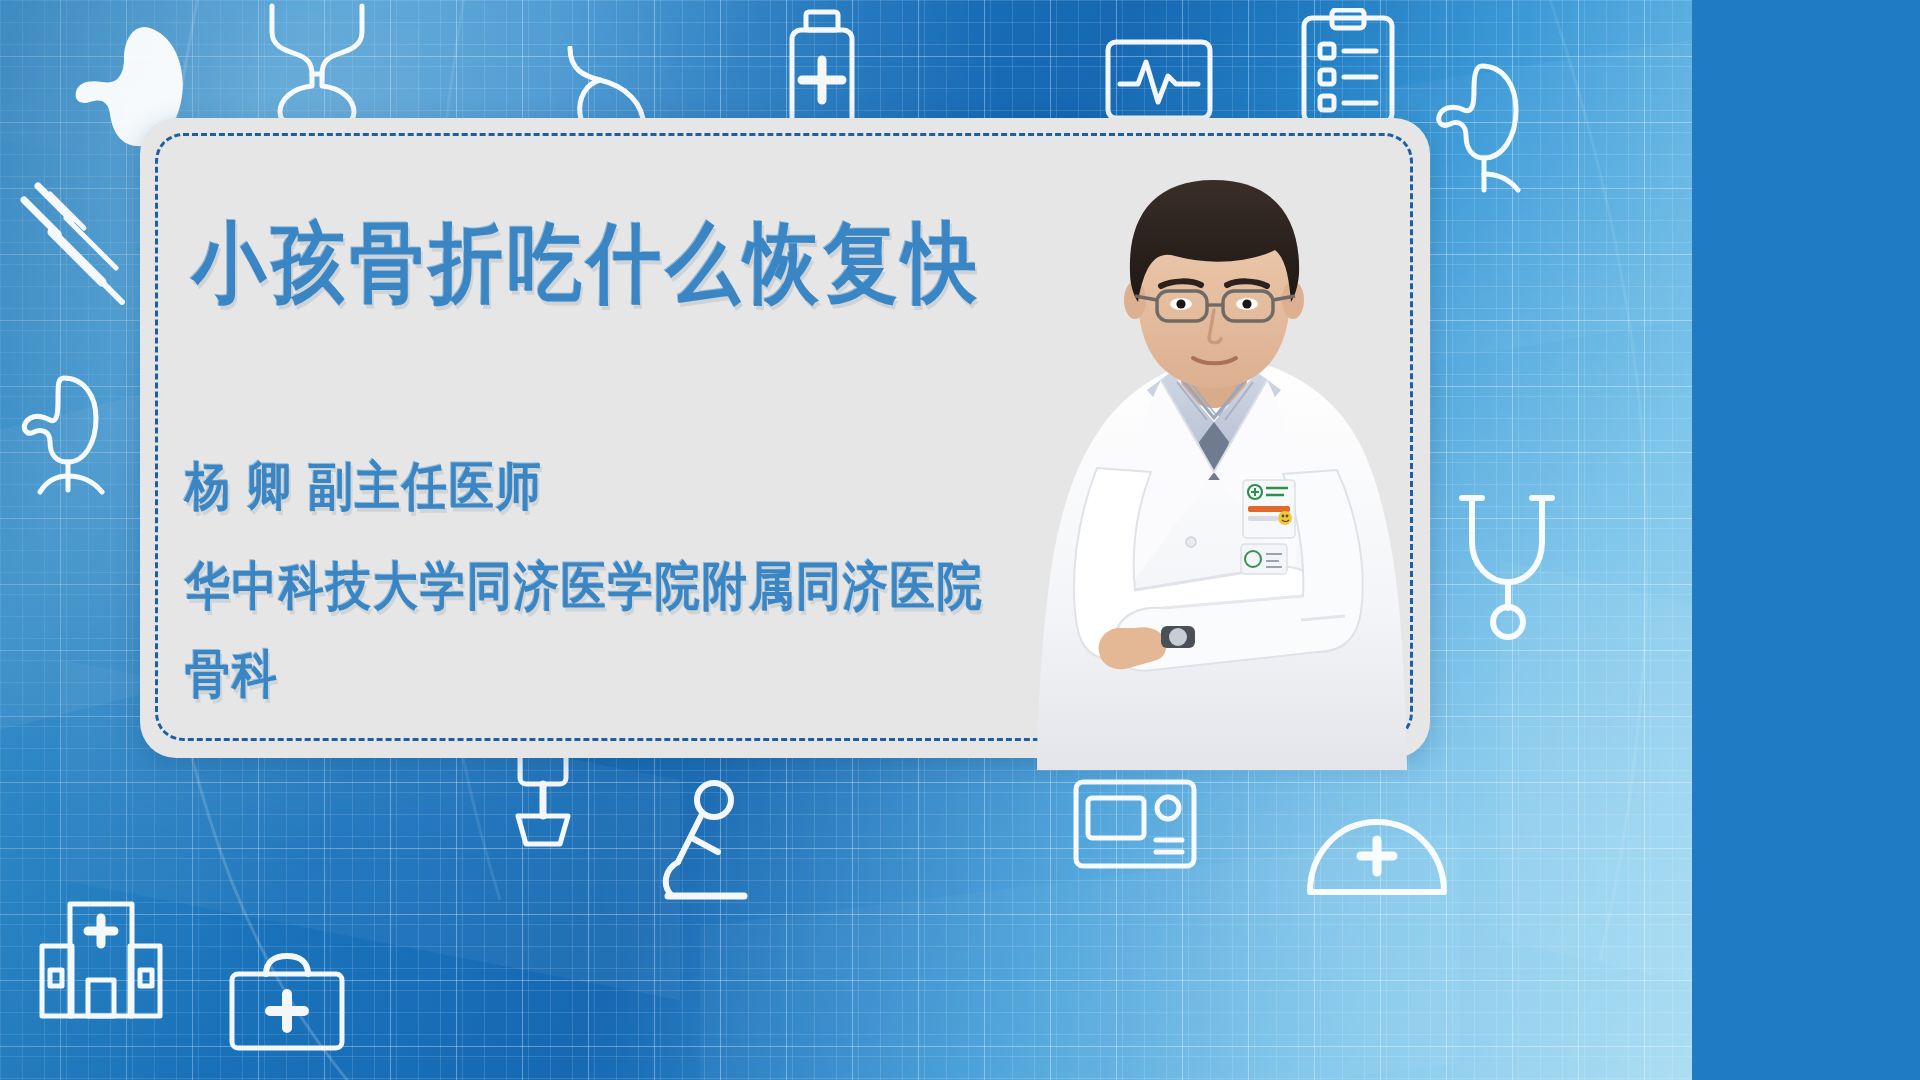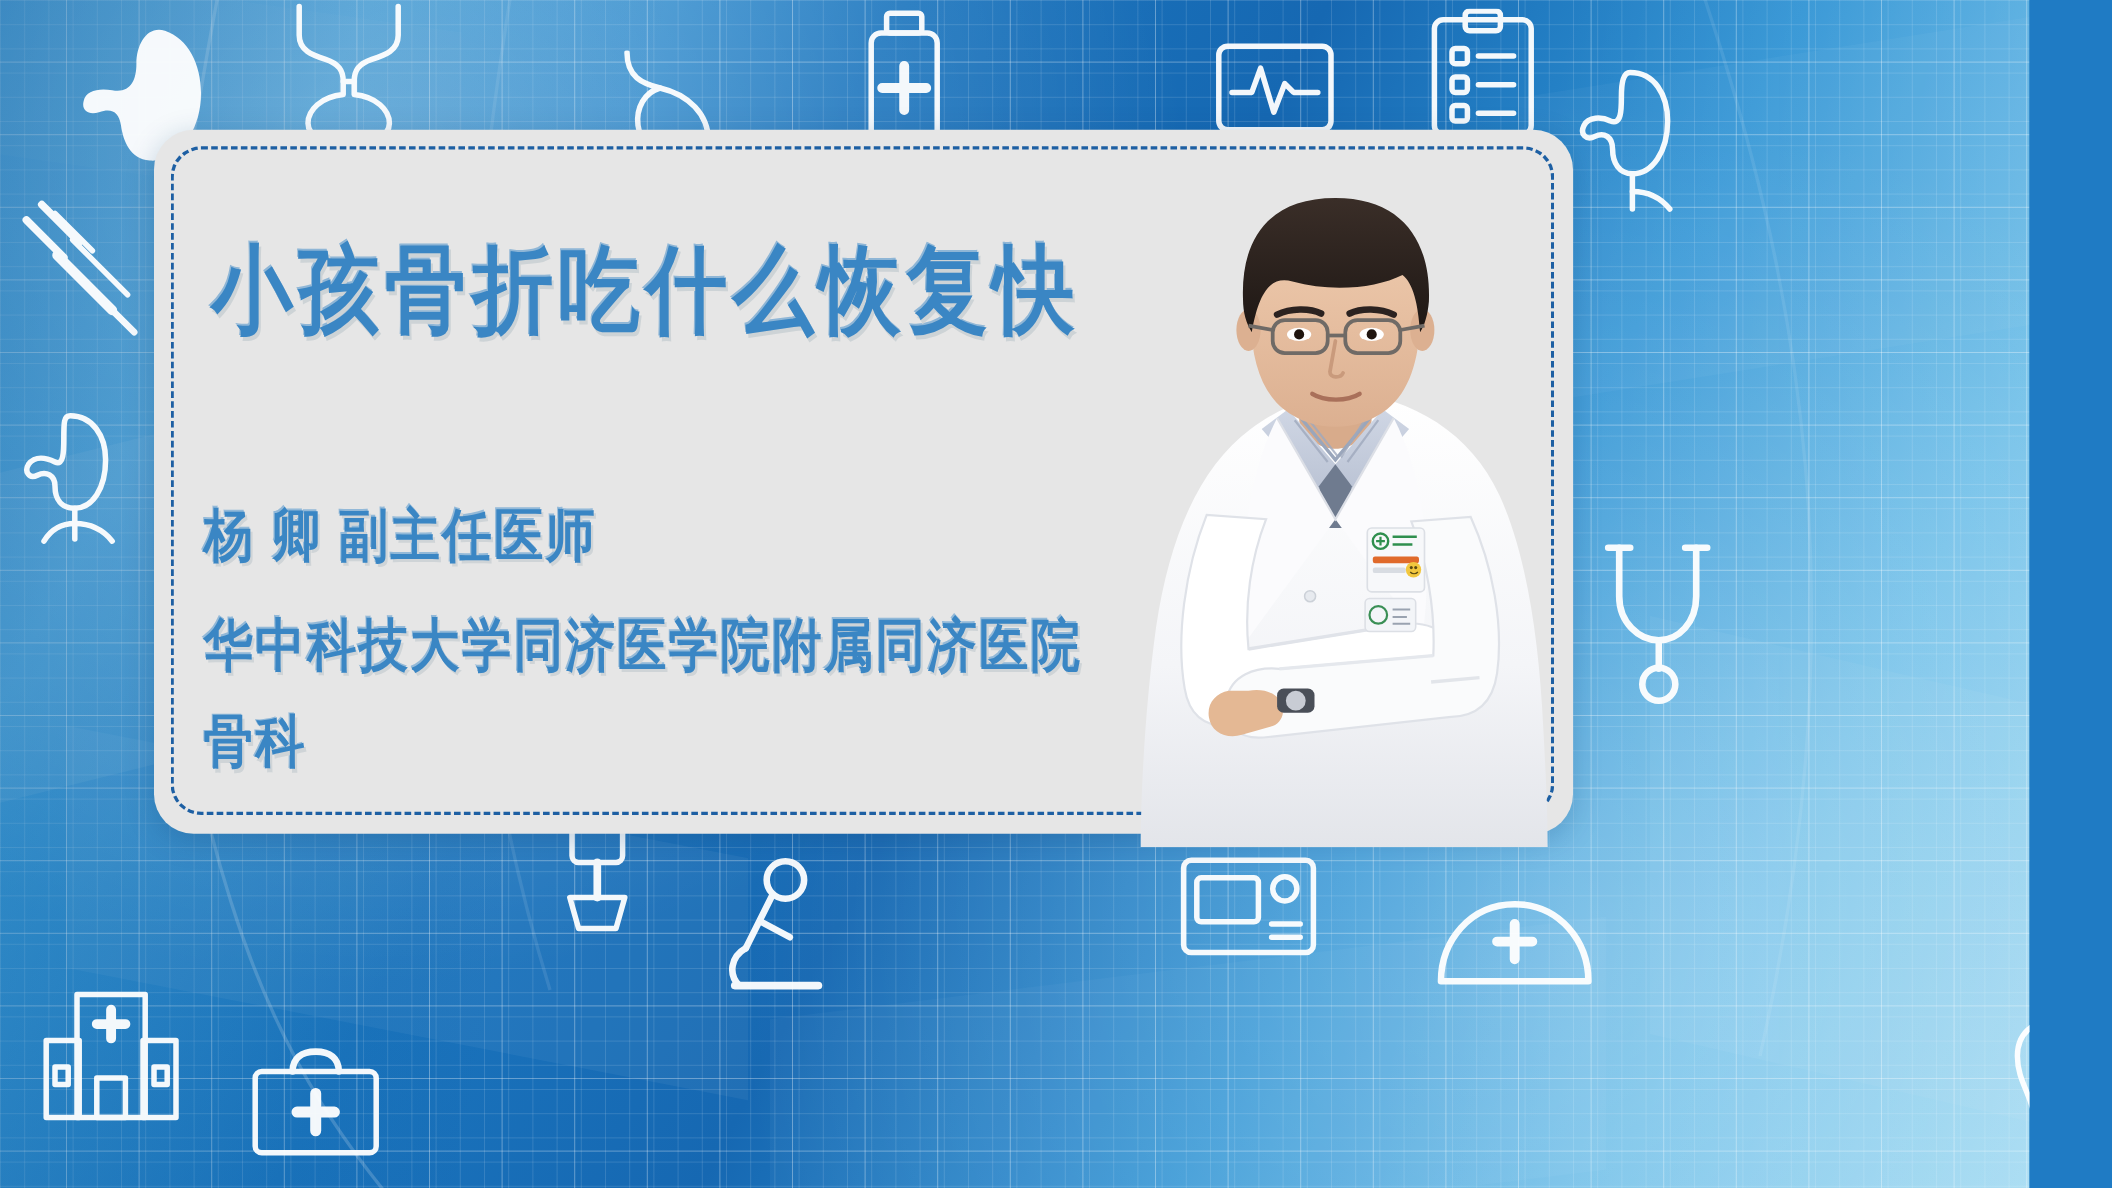--- a/index.html
+++ b/index.html
@@ -1,21 +1,21 @@
 <!DOCTYPE html>
 <html><head>
 <meta charset="utf-8">
 <style>
   html,body{margin:0;padding:0;}
   body{
     width:1920px;height:1080px;overflow:hidden;
     font-family:"Liberation Sans","DejaVu Sans",sans-serif;
     background:#1f7bc4;
   }
-  #stage{position:relative;width:1845px;height:1080px;overflow:hidden;}
+  #stage{position:relative;width:1692px;height:1080px;overflow:hidden;}
 
   
   .bg-base{
     position:absolute;inset:0;
     background:
       radial-gradient(circle at 18% 14%, rgba(255,255,255,.30) 0%, rgba(255,255,255,0) 42%),
       radial-gradient(circle at 78% 80%, rgba(255,255,255,.26) 0%, rgba(255,255,255,0) 46%),
       linear-gradient(118deg,#2d90d2 0%, #3ea0dc 14%, #1a74bd 34%, #1668b2 50%, #2f93d4 68%, #5fb8e6 84%, #8ed2ef 100%);
   }
   .bg-facets{

